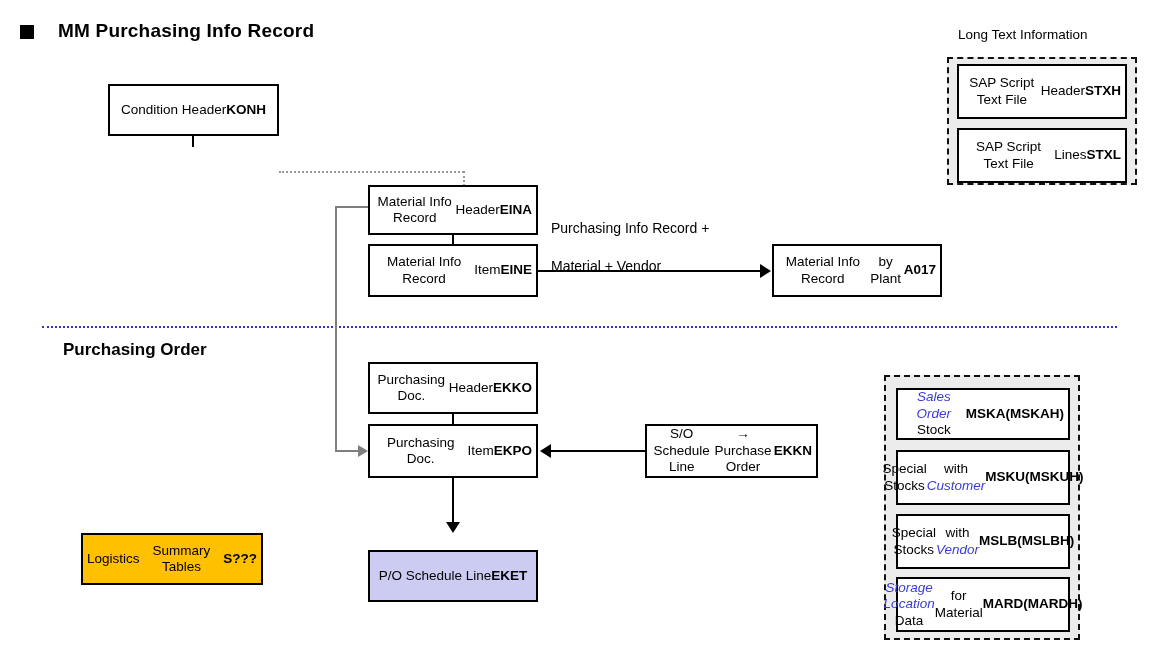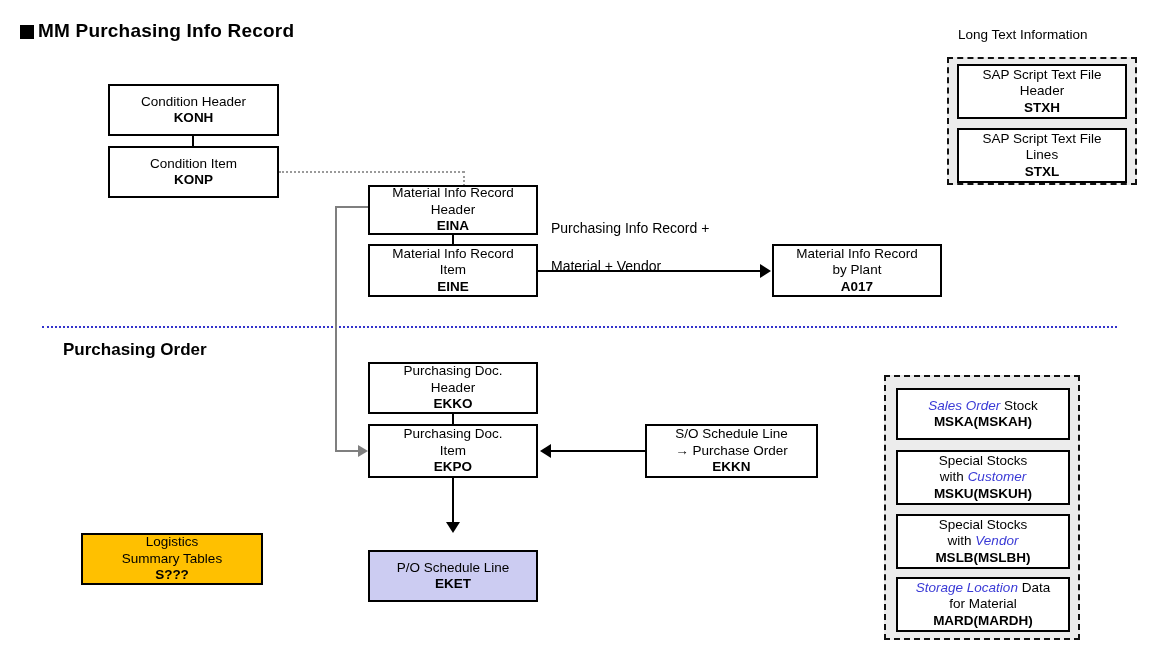--- a/index.html
+++ b/index.html
@@ -11,40 +11,40 @@
     color:#000000;
     overflow:hidden;
     position:relative;
   }
   #canvas{position:absolute;left:0;top:0;width:1159px;height:652px;}
 
   
   #page-title{
     position:absolute;left:20px;top:20px;
     font-size:19px;font-weight:bold;letter-spacing:.2px;
-    white-space:nowrap;display:flex;align-items:center;gap:4px;
+    white-space:nowrap;display:flex;align-items:center;gap:24px;
   }
   #page-title .marker{
     width:14px;height:14px;background:#000;display:inline-block;
     position:relative;top:1px;
   }
   #section-title{
     position:absolute;left:63px;top:340px;
     font-size:17px;font-weight:bold;white-space:nowrap;
   }
   #divider{
     position:absolute;left:42px;top:326px;width:1075px;height:0;
     border-top:2px dotted #3333cc;
   }
 
   
   .node{
     position:absolute;box-sizing:border-box;
     border:2px solid #000;background:#ffffff;
-    display:flex;flex-direction:column;align-items:center;justify-content:center;
+    display:flex;align-items:center;justify-content:center;
     text-align:center;line-height:1.22;font-size:13.5px;
     padding:2px 4px;
   }
   .node .code{font-weight:bold;font-size:13.5px;}
   .node .ln{display:block;}
   .node.yellow{background:#FFC000;}
   .node.purple{background:#CCCCF2;}
 
   .em-blue{color:#3a3ad6;font-style:italic;}
 
@@ -125,24 +125,20 @@
   <div class="node" style="left:957px;top:128px;width:170px;height:55px;">
     <span class="ln">SAP Script Text File</span>
     <span class="ln">Lines</span>
     <span class="code">STXL</span>
   </div>
 
   <div class="node" style="left:108px;top:84px;width:171px;height:52px;">
     <span class="ln">Condition Header</span>
     <span class="code">KONH</span>
   </div>
-  <div class="node" style="left:108px;top:146px;width:171px;height:52px;">
-    <span class="ln">Condition Item</span>
-    <span class="code">KONP</span>
-  </div>
 
   <div class="node" style="left:368px;top:185px;width:170px;height:50px;">
     <span class="ln">Material Info Record</span>
     <span class="ln">Header</span>
     <span class="code">EINA</span>
   </div>
   <div class="node" style="left:368px;top:244px;width:170px;height:53px;">
     <span class="ln">Material Info Record</span>
     <span class="ln">Item</span>
     <span class="code">EINE</span>

